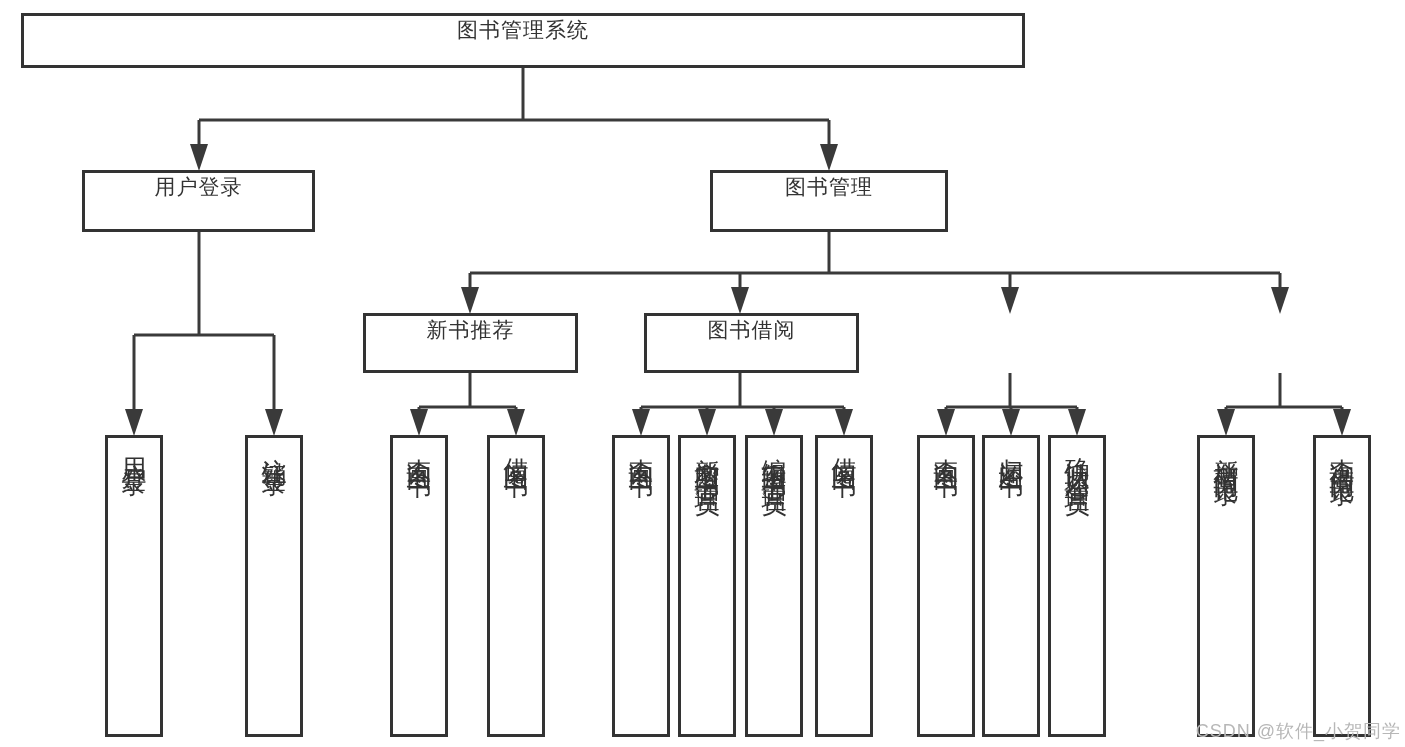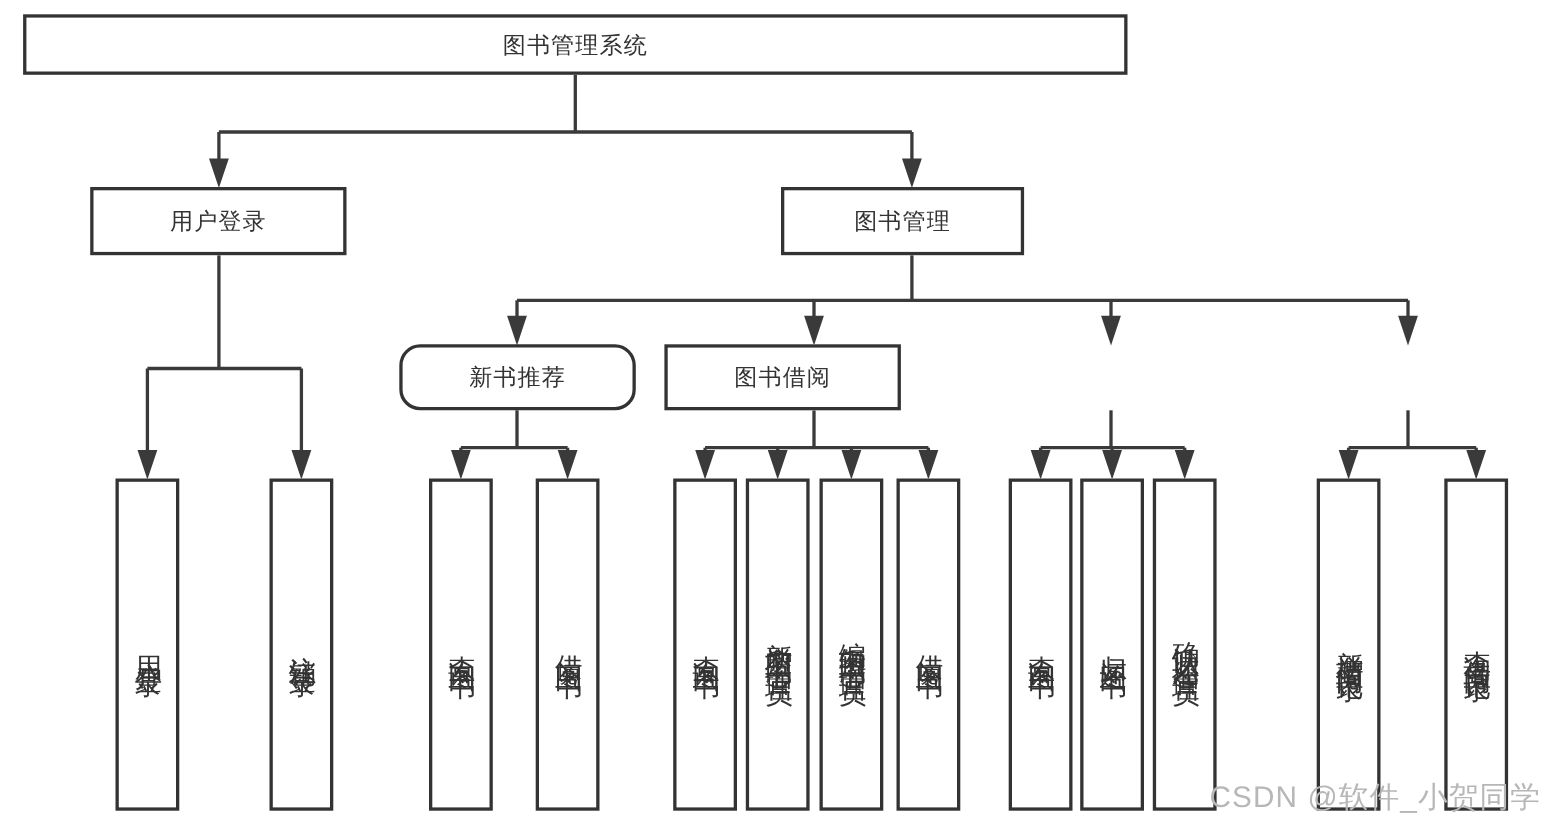--- a/index.html
+++ b/index.html
@@ -7,36 +7,36 @@
     position:relative;
     width:1405px;height:747px;
     background:#ffffff;
     font-family:"Liberation Sans","DejaVu Sans",sans-serif;
     overflow:hidden;
   }
   #connectors{position:absolute;left:0;top:0;z-index:1;}
   .box{
     position:absolute;box-sizing:border-box;
     border:3px solid #333333;background:#ffffff;color:#333333;
-    display:flex;align-items:center;justify-content:center;
+    display:flex;align-items:flex-start;justify-content:center;
     z-index:2;
   }
   .hbox{font-size:21px;letter-spacing:1px;}
   .top{left:21px;top:13px;width:1004px;height:55px;}
   .lvl2{top:170px;height:62px;}
   .lvl3{top:313px;height:60px;width:215px;}
   .vbox{top:435px;height:302px;width:58px;}
   .vbox .vtext{
     writing-mode:vertical-rl;text-orientation:mixed;
     font-size:25px;line-height:1;letter-spacing:5px;
     white-space:nowrap;
   }
   .watermark{
     position:absolute;right:4px;bottom:4px;z-index:10;
-    font-size:27px;letter-spacing:1px;
+    font-size:18px;letter-spacing:1px;
   }
 </style>
 </head>
 <body>
 
 <div id="canvas">
 
   <svg id="connectors" width="1405" height="747" viewBox="0 0 1405 747">
       <line x1="523" y1="68" x2="523" y2="121" stroke="#3a3a3a" stroke-width="3"></line>
       <line x1="199" y1="120" x2="829" y2="120" stroke="#3a3a3a" stroke-width="3"></line>
@@ -92,28 +92,28 @@
       <polygon points="1342,436 1333,409 1351,409" fill="#3a3a3a"></polygon>
     </svg>
 
   <div class="box hbox top">
     <span>图书管理系统</span>
   </div>
 
   <div class="box hbox lvl2" style="left:82px;width:233px;">
     <span>用户登录</span>
   </div>
-  <div class="box hbox lvl2" style="left:710px;width:221px;">
+  <div class="box hbox lvl2" style="left:710px;width:238px;">
     <span>图书管理</span>
   </div>
 
-  <div class="box hbox lvl3" style="left:363px;border-radius:19px;">
+  <div class="box hbox lvl3" style="left:363px;">
     <span>新书推荐</span>
   </div>
-  <div class="box hbox lvl3" style="left:604px;">
+  <div class="box hbox lvl3" style="left:644px;">
     <span>图书借阅</span>
   </div>
 
   <div class="box vbox" style="left:105px;">
     <span class="vtext">用户登录</span>
   </div>
   <div class="box vbox" style="left:245px;">
     <span class="vtext">注销登录</span>
   </div>
 

